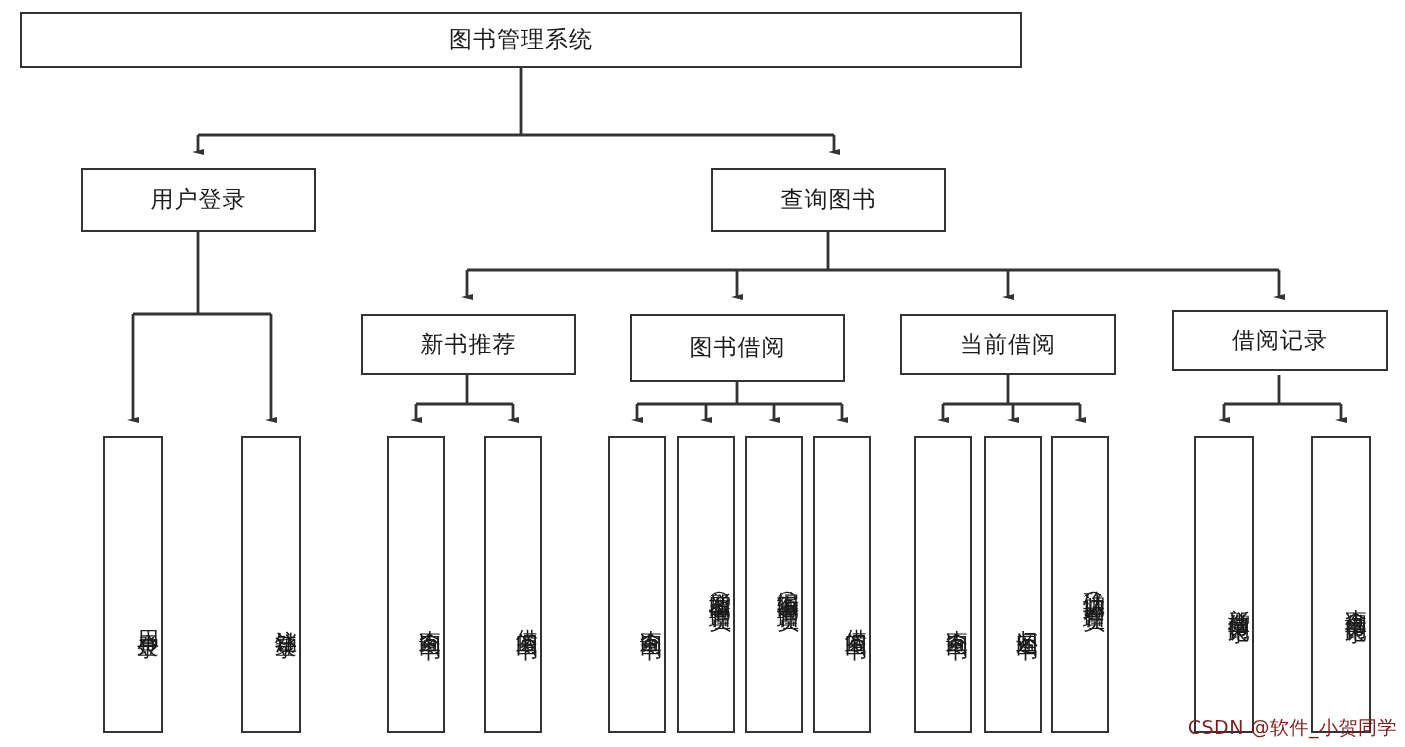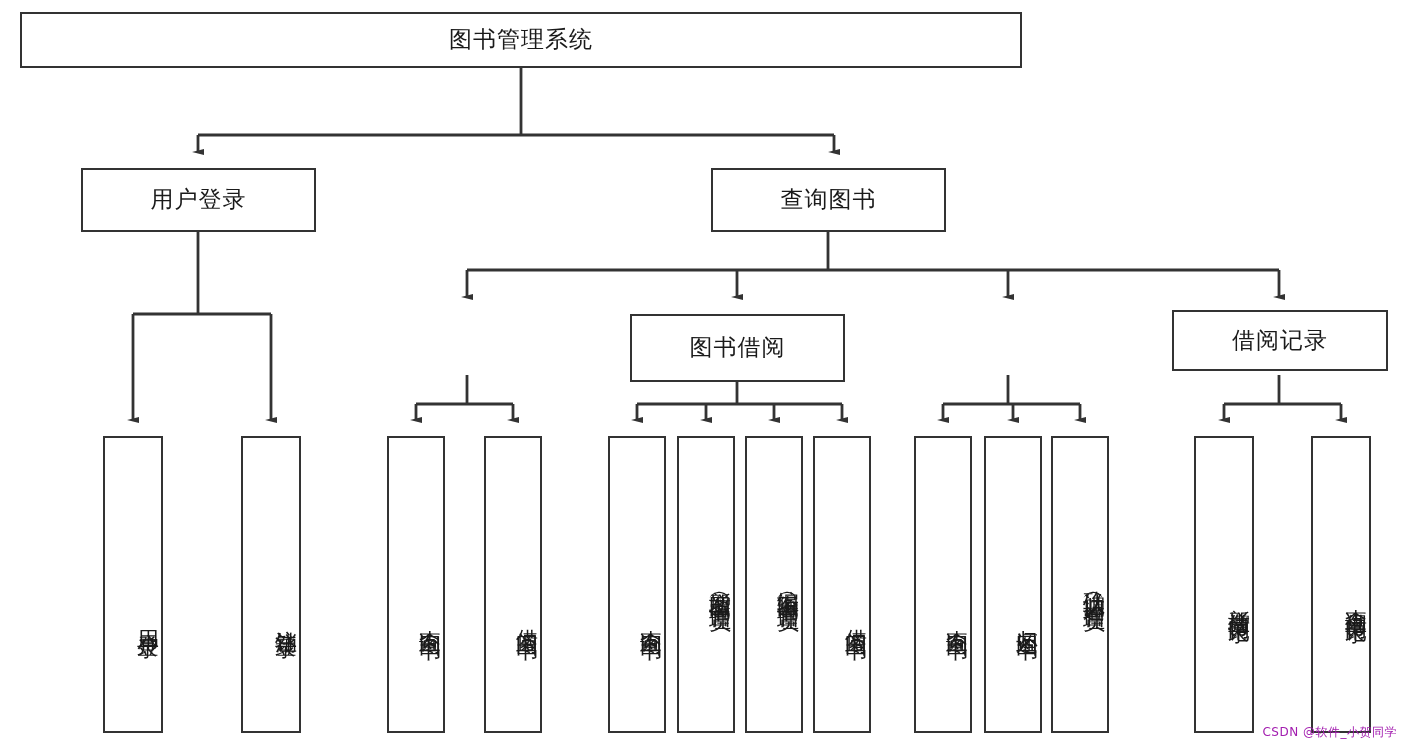--- a/index.html
+++ b/index.html
@@ -54,22 +54,22 @@
   }
   .node.vertical > span {
     display: block;
     writing-mode: vertical-rl;
     text-orientation: upright;
   }
   .watermark {
     position: absolute;
     right: 8px;
     bottom: 6px;
-    font-size: 12px;
-    color: #a21caf;
+    font-size: 19px;
+    color: #7f1d1d;
     letter-spacing: 0.5px;
     white-space: nowrap;
     z-index: 5;
   }
 </style>
 </head>
 <body>
 
 <div id="canvas">
 
@@ -127,22 +127,28 @@
     <span>图书管理系统</span>
   </div>
 
   <div class="node horizontal" style="left:81px; top:168px; width:235px; height:64px;">
     <span>用户登录</span>
   </div>
   <div class="node horizontal" style="left:711px; top:168px; width:235px; height:64px;">
     <span>查询图书</span>
   </div>
 
+  <div class="node horizontal" style="left:361px; top:314px; width:215px; height:61px;">
+    <span>新书推荐</span>
+  </div>
   <div class="node horizontal" style="left:630px; top:314px; width:215px; height:68px;">
     <span>图书借阅</span>
+  </div>
+  <div class="node horizontal" style="left:900px; top:314px; width:216px; height:61px;">
+    <span>当前借阅</span>
   </div>
   <div class="node horizontal" style="left:1172px; top:310px; width:216px; height:61px;">
     <span>借阅记录</span>
   </div>
 
   <div class="node vertical" style="left:103px; top:436px; width:60px; height:297px; padding-top:66px;">
     <span>用户登录</span>
   </div>
   <div class="node vertical" style="left:241px; top:436px; width:60px; height:297px; padding-top:66px;">
     <span>注销登录</span>

